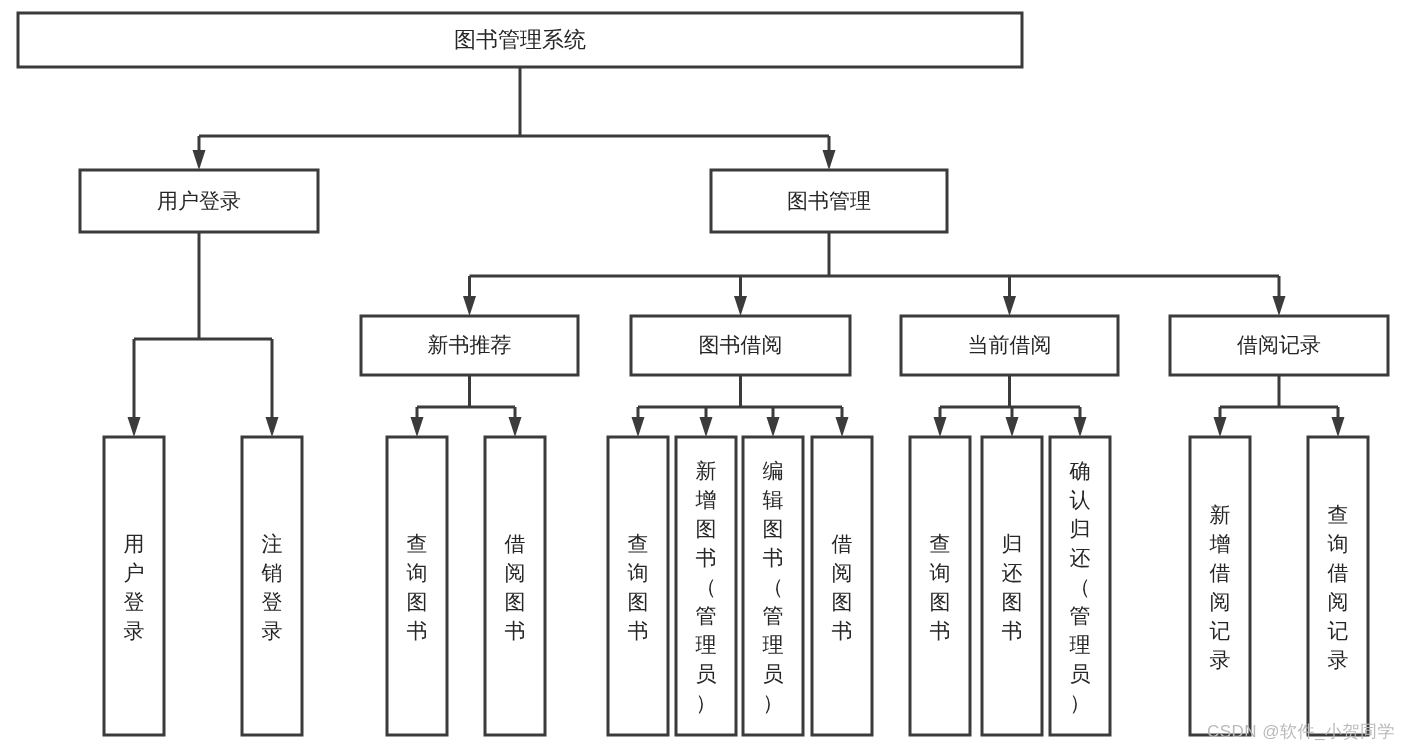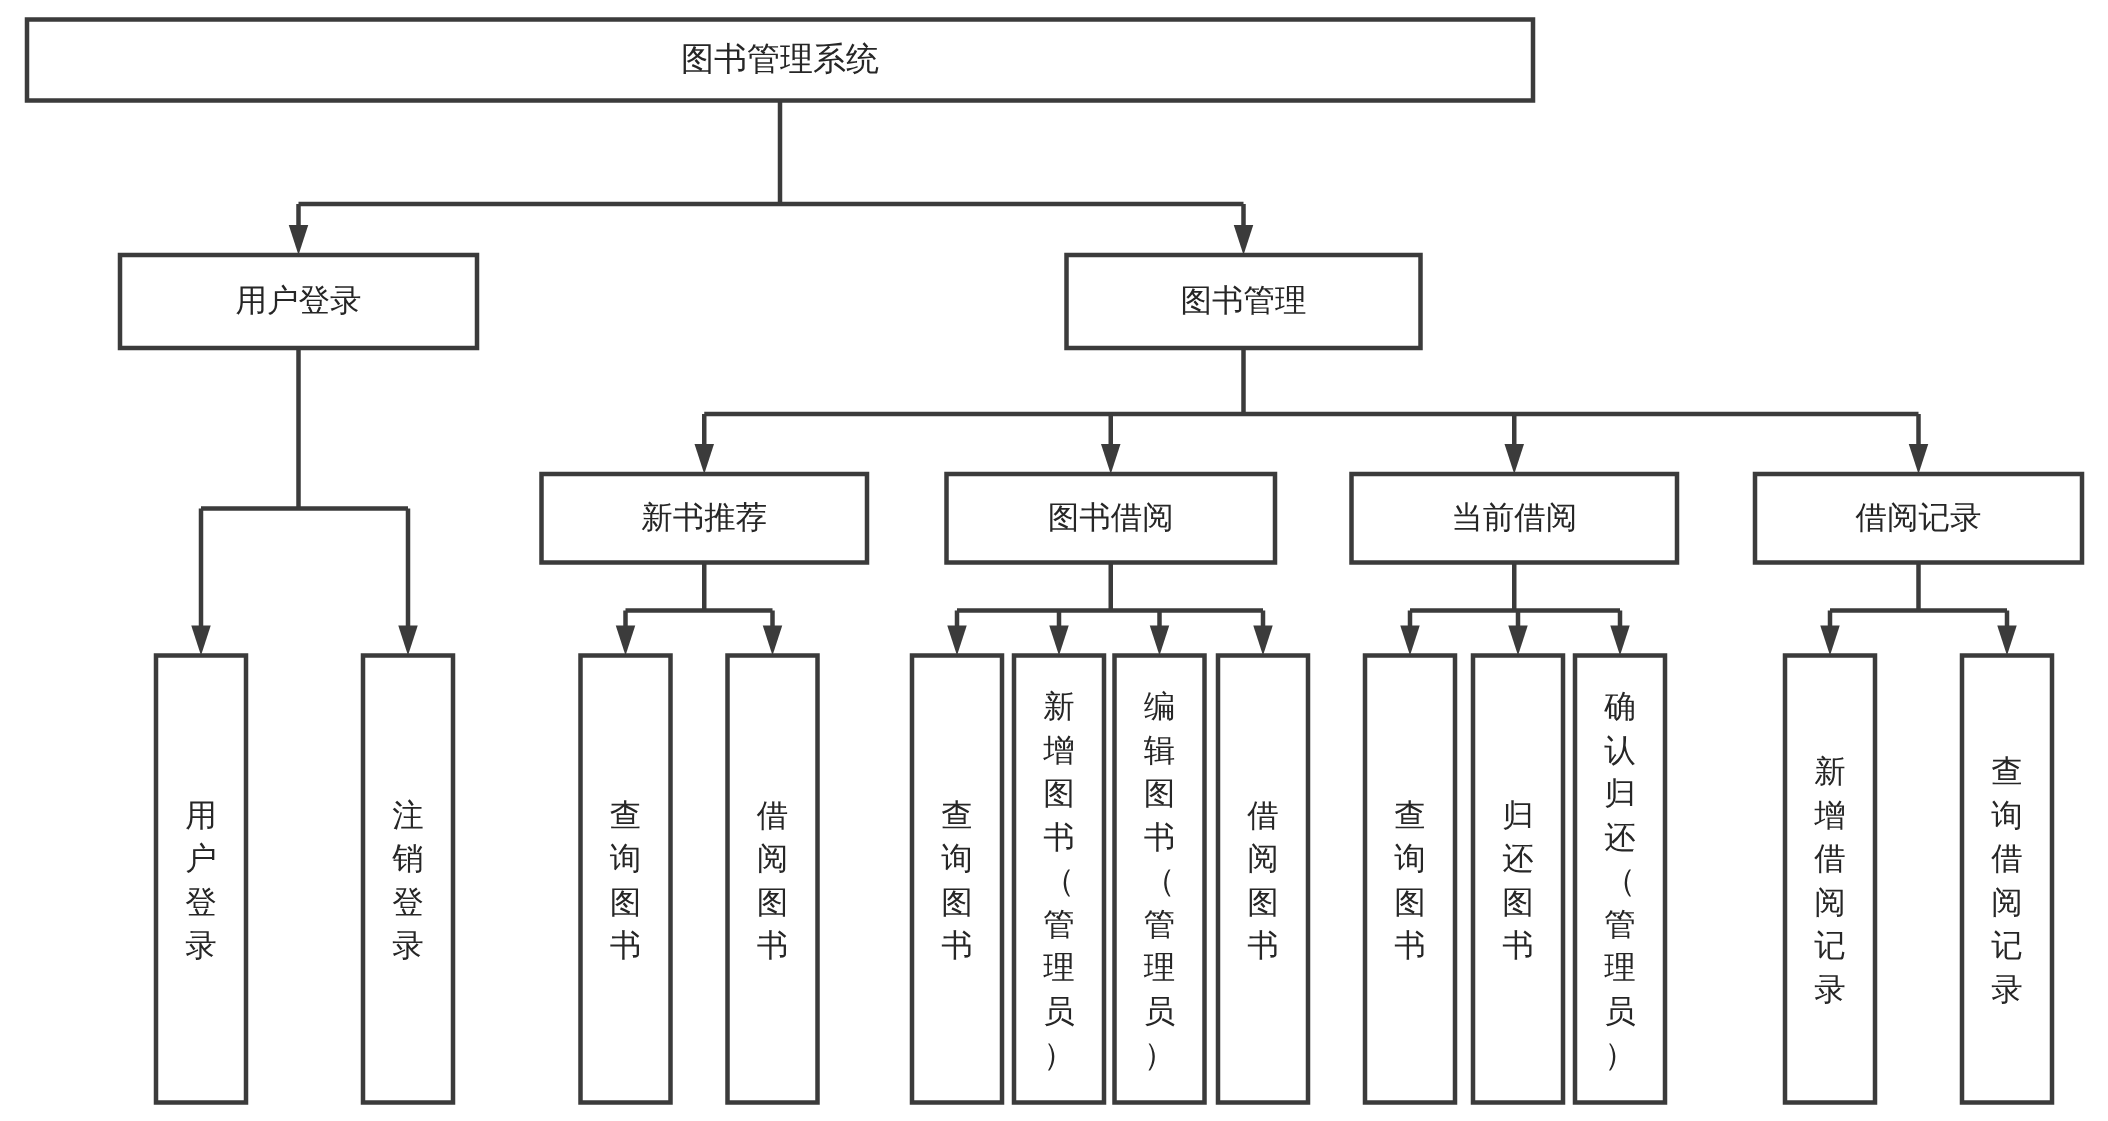--- a/index.html
+++ b/index.html
@@ -221,13 +221,14 @@
         <g>
           <rect x="1190" y="437" width="60" height="298" class="node-box"></rect>
           <text x="1220" class="node-label-vertical"><tspan x="1220" y="521.62">新</tspan><tspan x="1220" y="550.62">增</tspan><tspan x="1220" y="579.62">借</tspan><tspan x="1220" y="608.62">阅</tspan><tspan x="1220" y="637.62">记</tspan><tspan x="1220" y="666.62">录</tspan></text>
         </g>
         <g>
           <rect x="1308" y="437" width="60" height="298" class="node-box"></rect>
           <text x="1338" class="node-label-vertical"><tspan x="1338" y="521.62">查</tspan><tspan x="1338" y="550.62">询</tspan><tspan x="1338" y="579.62">借</tspan><tspan x="1338" y="608.62">阅</tspan><tspan x="1338" y="637.62">记</tspan><tspan x="1338" y="666.62">录</tspan></text>
         </g>
       </g>
   </svg>
+  <div class="watermark">CSDN @软件_小贺同学</div>
 </div>
 
 </body></html>

